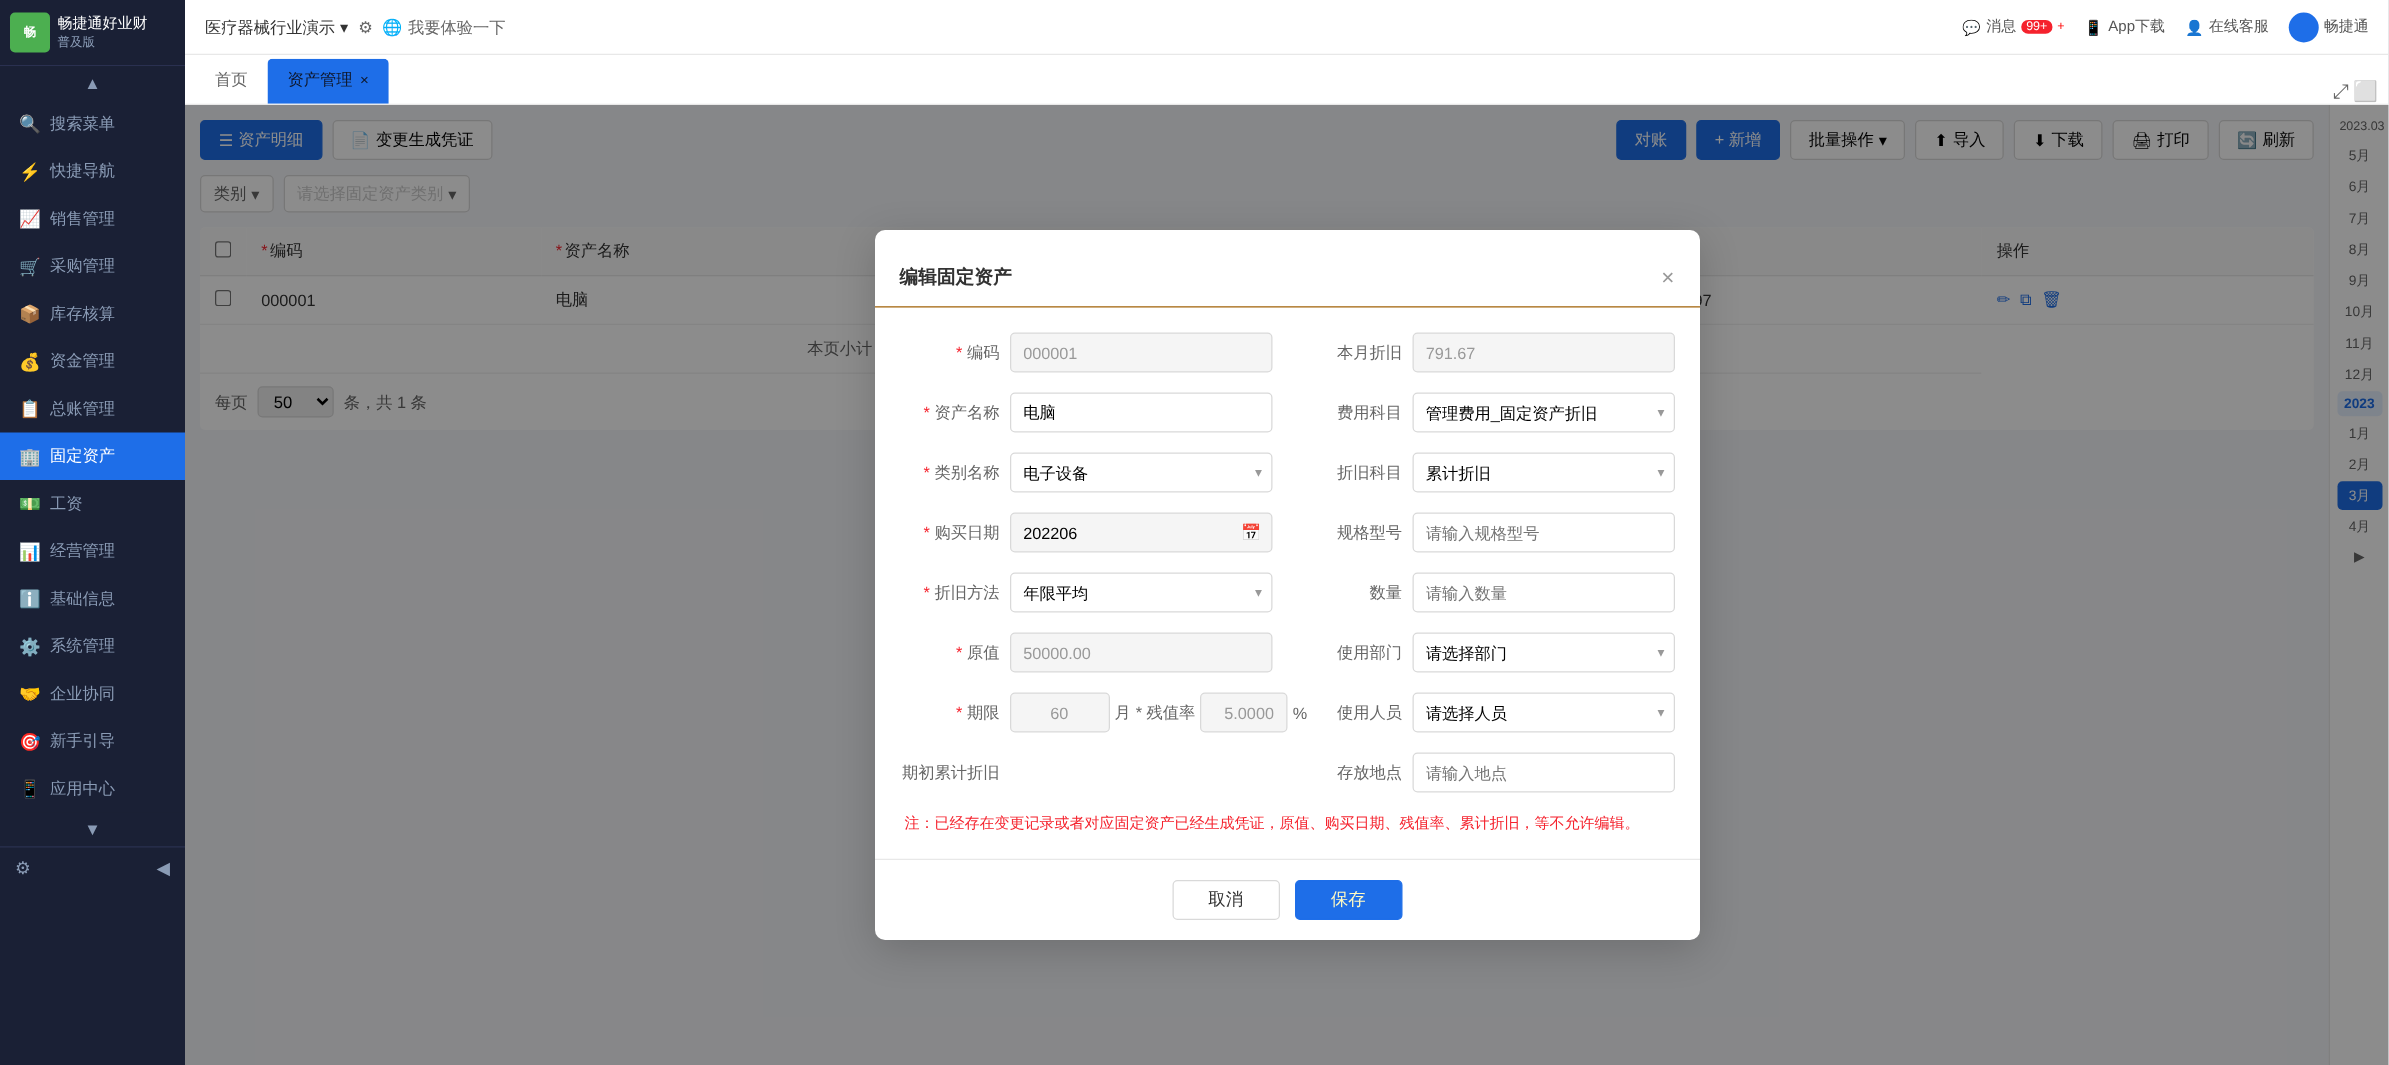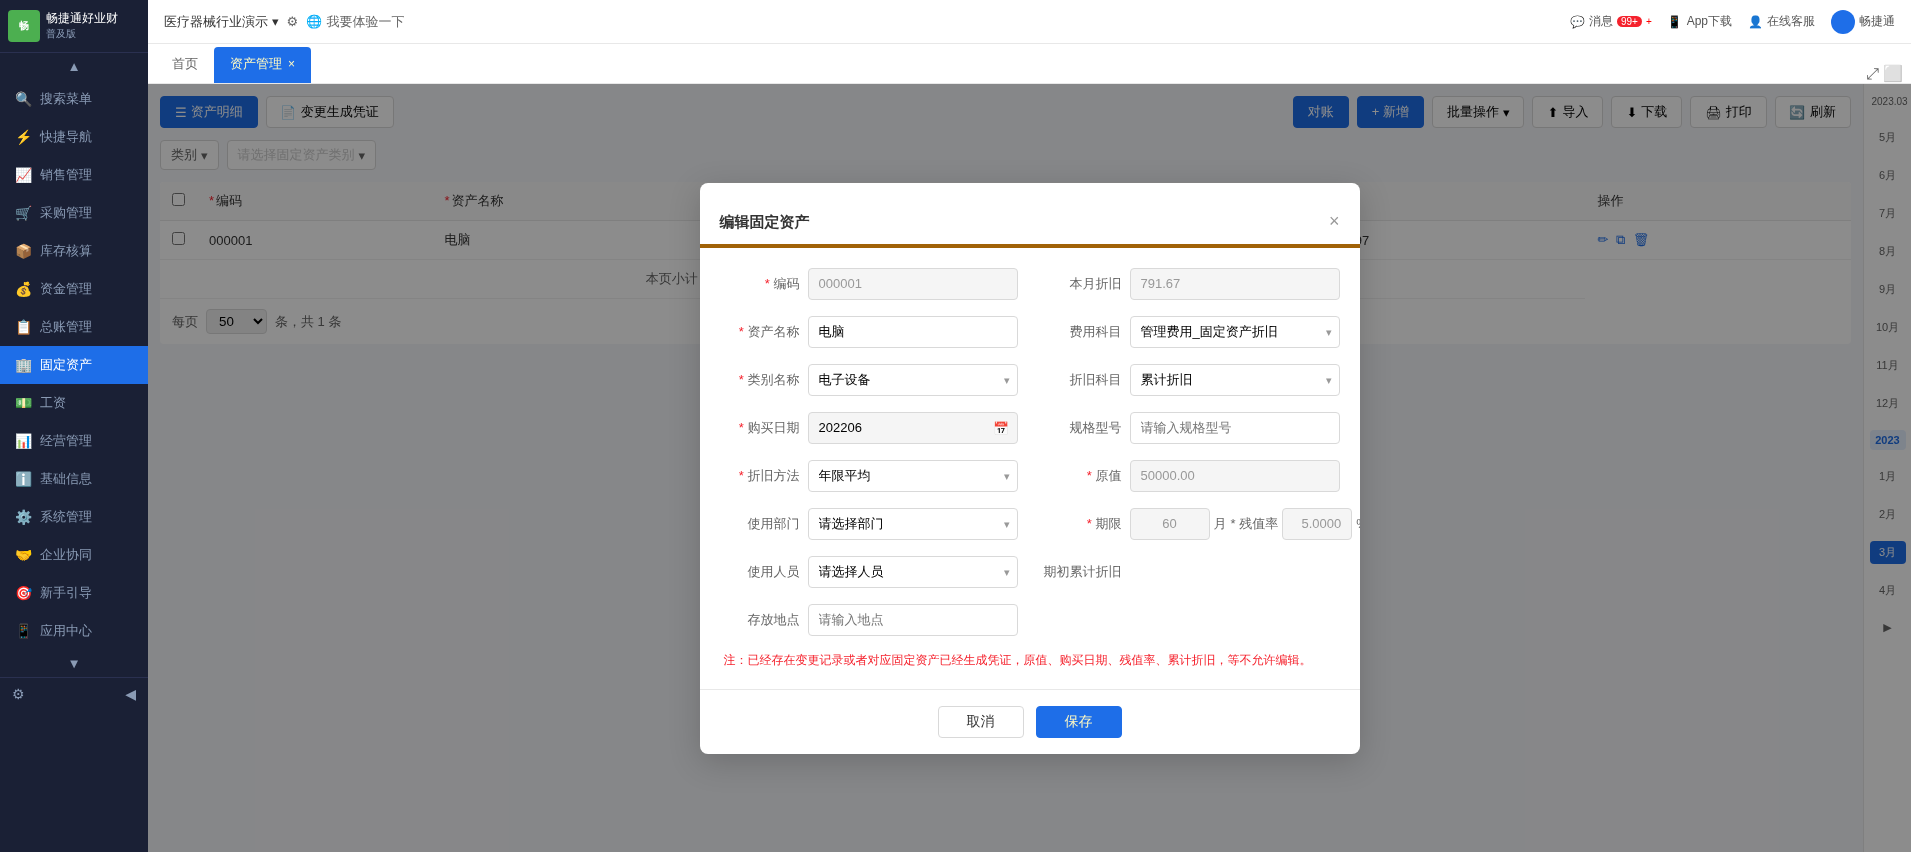--- a/index.html
+++ b/index.html
@@ -82,21 +82,21 @@
       flex-shrink: 0;
     }
     .tab {
       padding: 8px 16px;
       cursor: pointer;
       font-size: 13px;
       color: #666;
       border-bottom: 2px solid transparent;
     }
     .tab.active {
-      color: #fef9c3;
+      color: #0f172a;
       background: #1e6ee8;
       border-radius: 4px 4px 0 0;
       display: flex; align-items: center; gap: 6px;
     }
     .tab-close { cursor: pointer; font-size: 12px; }
     .tab-expand { margin-left: auto; display: flex; gap: 4px; align-items: center; color: #666; font-size: 16px; cursor: pointer; }
 
     
     .page-content {
       flex: 1;
@@ -143,21 +143,21 @@
 
     
     .right-sidebar {
       width: 48px;
       background: #fff;
       border-left: 1px solid #e8e8e8;
       display: flex;
       flex-direction: column;
       align-items: center;
       padding: 8px 4px;
-      gap: 15px;
+      gap: 2px;
       font-size: 11px;
       color: #666;
       overflow-y: auto;
     }
     .cal-item {
       width: 36px;
       text-align: center;
       padding: 4px 2px;
       cursor: pointer;
       border-radius: 4px;
@@ -174,22 +174,22 @@
     .modal {
       background: #fff;
       border-radius: 8px;
       width: 660px;
       max-height: 700px;
       overflow-y: auto;
       box-shadow: 0 8px 32px rgba(0,0,0,0.18);
     }
     .modal-header {
       padding: 28px 20px 12px;
-      border-bottom: 4px solid #a16207;
-      display: flex; align-items: flex-end; justify-content: space-between;
+      border-bottom: 1px solid #a16207;
+      display: flex; align-items: flex-start; justify-content: space-between;
     }
     .modal-title { font-size: 15px; font-weight: 600; color: #333; }
     .modal-close { cursor: pointer; color: #999; font-size: 18px; }
     .modal-body { padding: 20px; }
     .form-grid {
       display: grid;
       grid-template-columns: 1fr 1fr;
       gap: 16px 24px;
     }
     .form-row {
@@ -619,20 +619,24 @@
             <div class="form-row">
               <div class="form-label"><span class="req">* </span><span>折旧方法</span></div>
               <div class="form-select-container">
                 <select class="form-select">
                   <option>年限平均</option>
                 </select>
                 <span class="select-arrow">▾</span>
               </div>
             </div>
 
+            <div class="form-row">
+              <div class="form-label"><span>数量</span></div>
+              <input class="form-input" type="text" placeholder="请输入数量" style="">
+            </div>
 
             <div class="form-row">
               <div class="form-label"><span class="req">* </span><span>原值</span></div>
               <input class="form-input readonly" type="text" value="50000.00" readonly="" style="">
             </div>
 
             <div class="form-row">
               <div class="form-label"><span>使用部门</span></div>
               <div class="form-select-container">
                 <select class="form-select">

